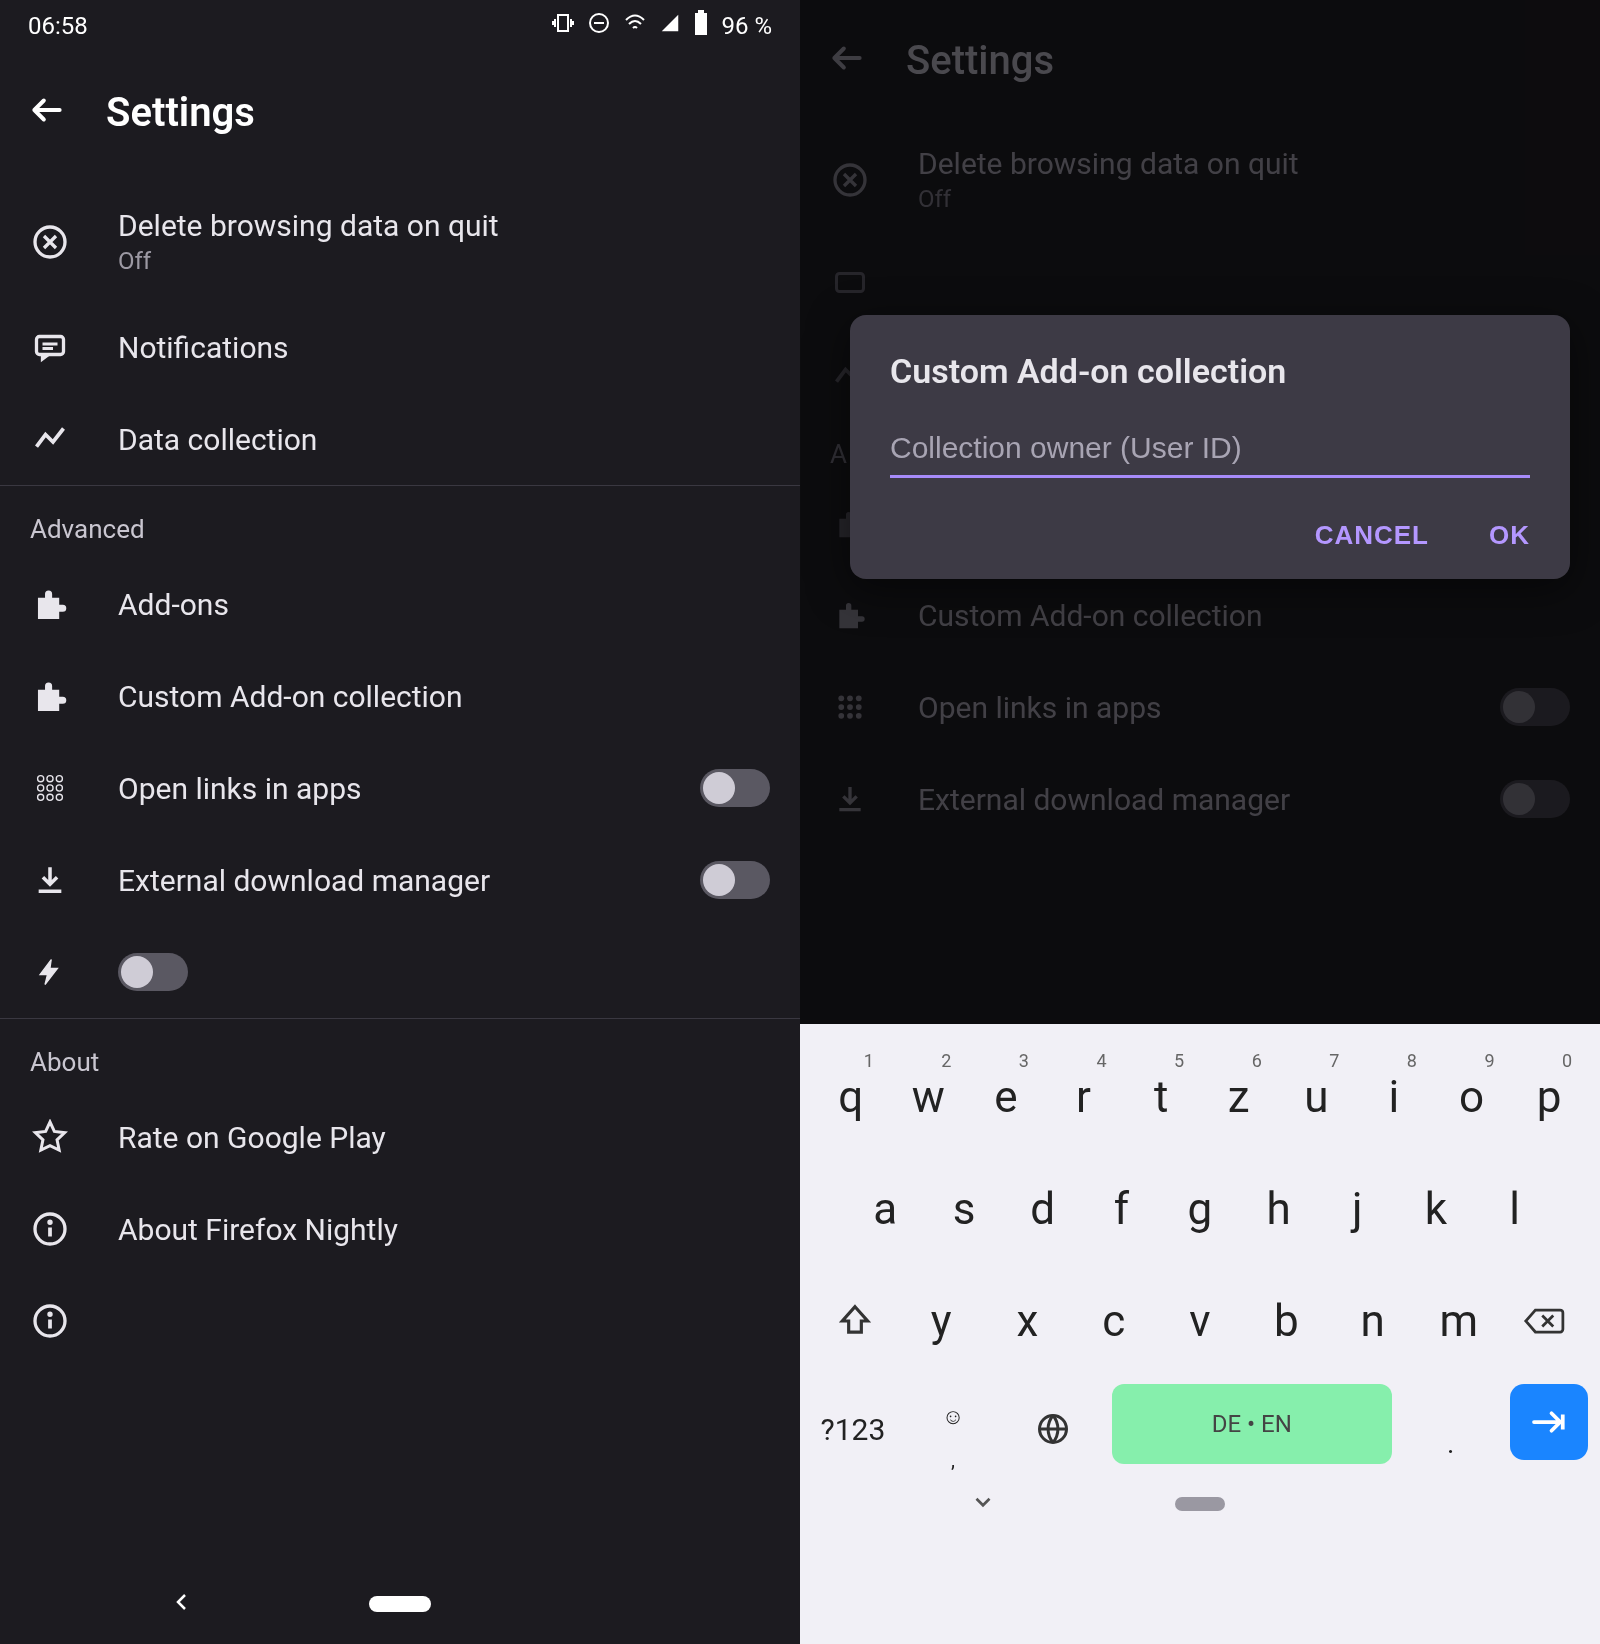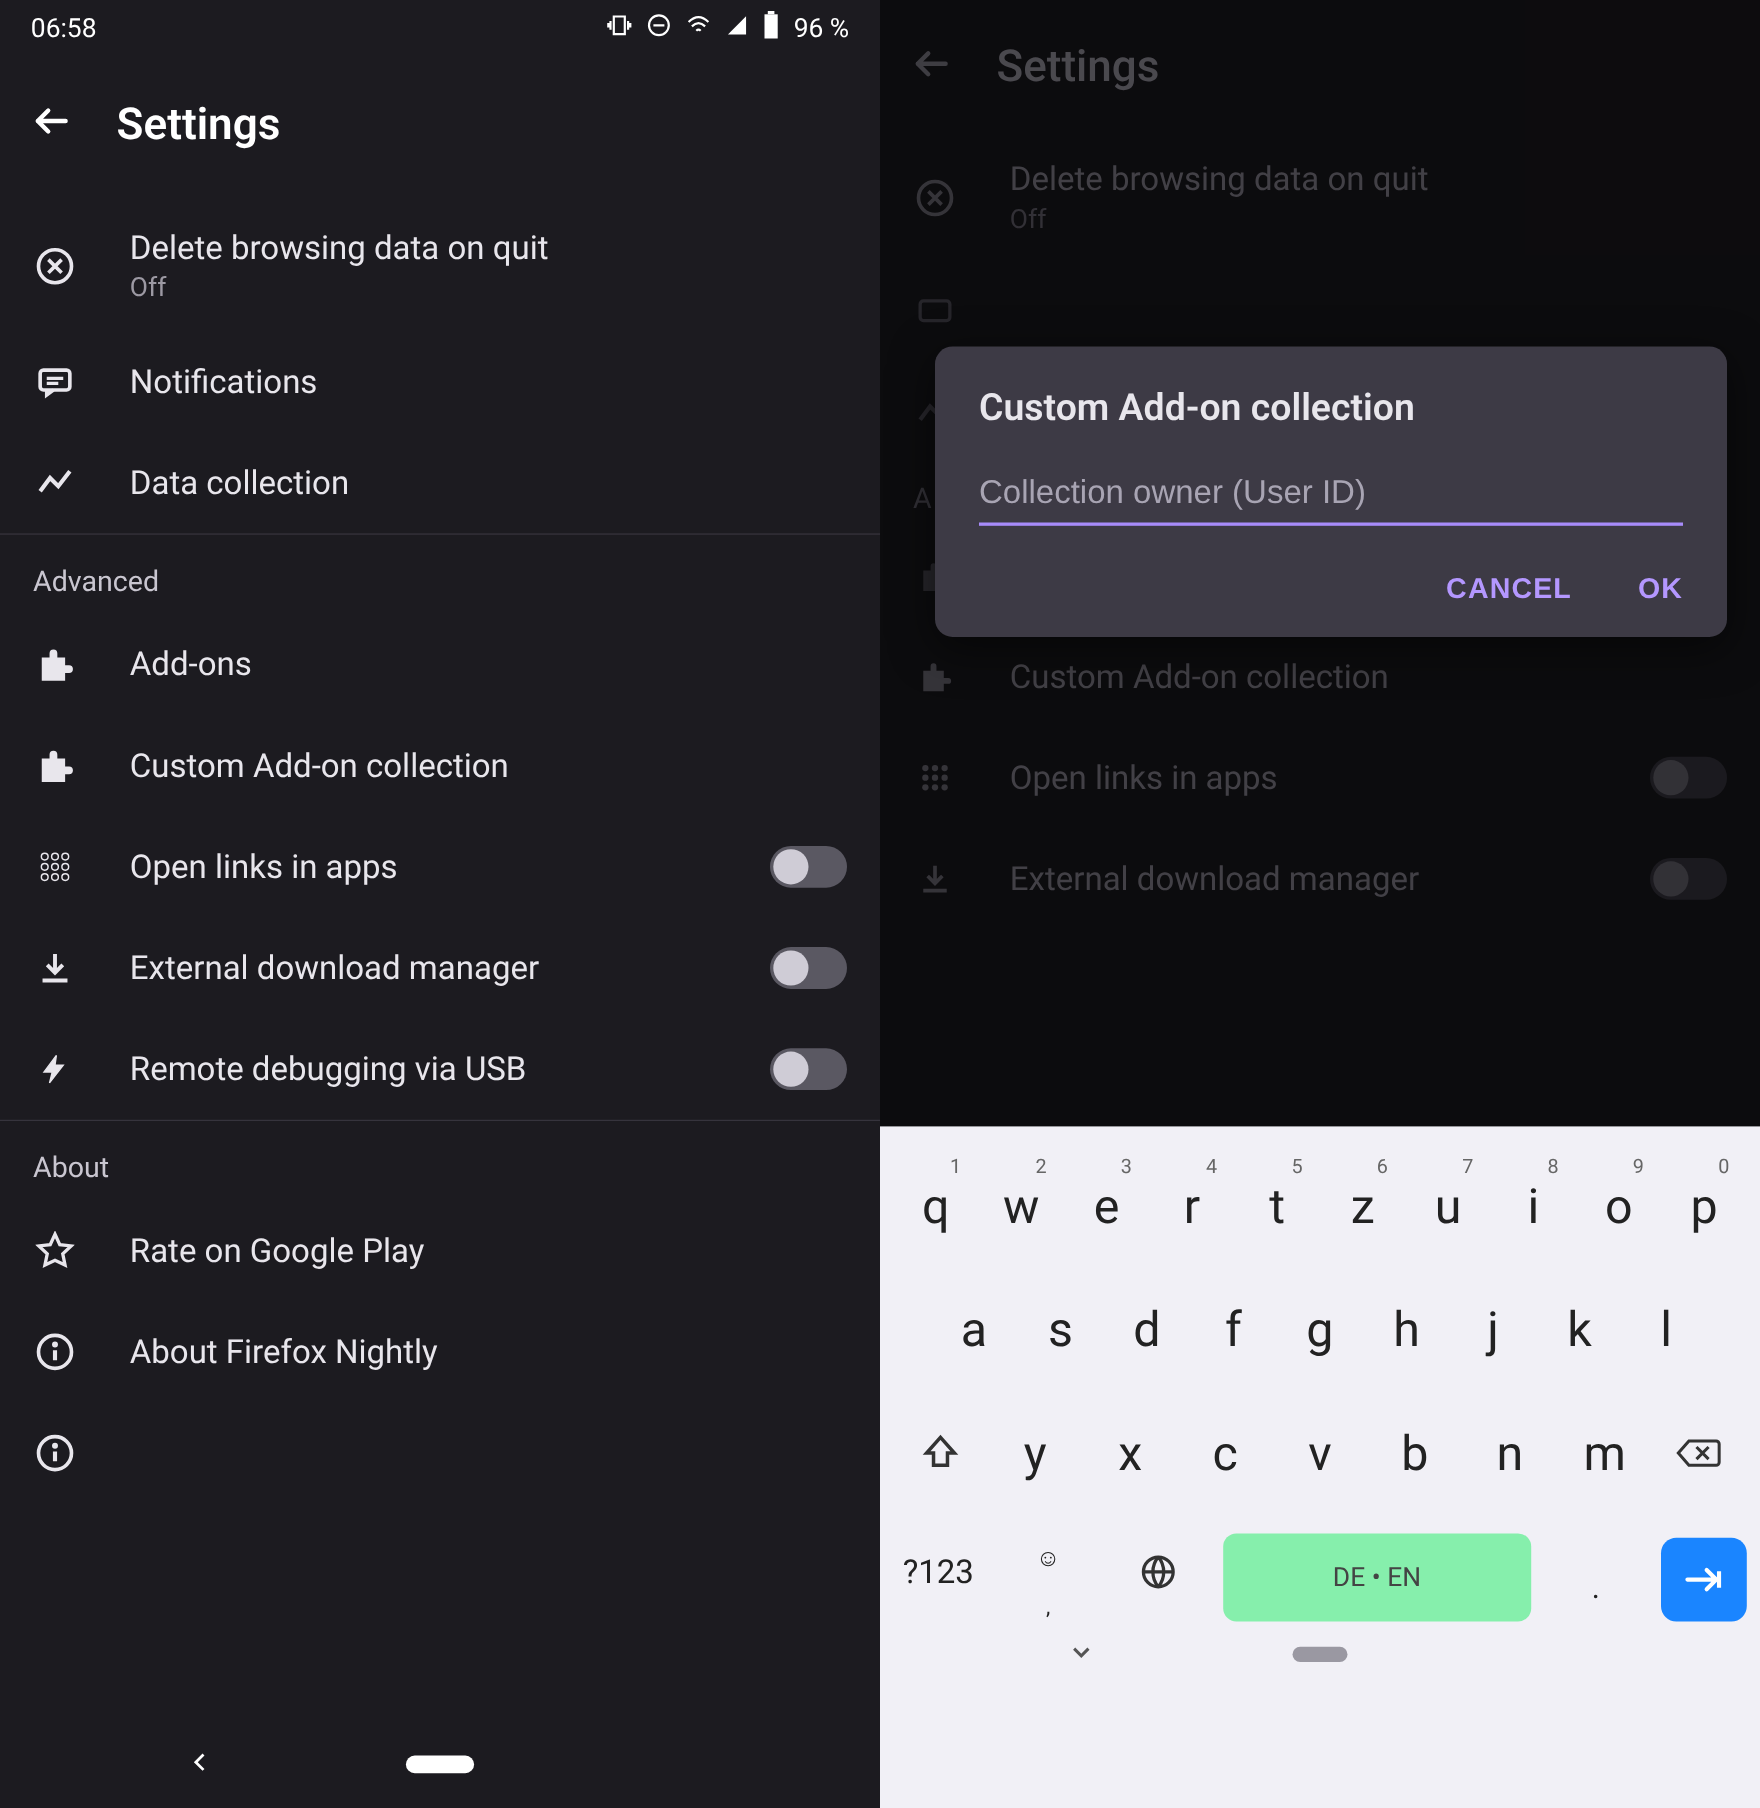--- a/index.html
+++ b/index.html
@@ -131,21 +131,21 @@
     width:70px; height:106px; display:flex; flex-direction:column;
     align-items:center; justify-content:center; position:relative;
     font-size:44px;
   }
   .key .sup { position:absolute; top:6px; right:12px; font-size:18px; color:#666; }
   .kb-row2 { padding:6px 46px 0 46px; }
   .kb-row3 { padding:6px 12px 0 12px; align-items:center; }
   .shift-key, .backspace-key {
     width:86px; height:90px; display:flex; align-items:center; justify-content:center;
   }
-  .kb-row4 { padding:10px 12px 0 12px; align-items:flex-end; gap:18px; display:flex; }
+  .kb-row4 { padding:10px 12px 0 12px; align-items:flex-start; gap:18px; display:flex; }
   .key-sym { width:90px; height:90px; display:flex; align-items:center; justify-content:center; font-size:30px;}
   .spacebar { flex:0 0 280px; height:80px; background:#86efac; border-radius:12px; display:flex;align-items:center;justify-content:center;font-size:24px;color:#444;}
   .enter-key { width:86px;height:76px;background:#1a85ff;border-radius:14px;display:flex;align-items:center;justify-content:center;}
   .kb-nav { height:60px; display:flex; align-items:center; justify-content:center; position:relative;}
   .kb-nav-chevron { position:absolute; left:170px;}
   .kb-pill { width:50px; height:14px; background:#9a98a2; border-radius:8px;}
   .emoji { font-size:22px; }
   .comma-sub { font-size:20px; position:relative; top:18px; }
   .period-sub { font-size:28px; position:relative; top:14px;}
 </style>
@@ -292,23 +292,20 @@
         </div>
       <div class="toggle"></div>
     </div>
 
     <div class="row">
       <span class="icon">
         <svg width="30" height="34" viewBox="0 0 24 24">
             <path d="M13 2 L4 14 h6 l-2 8 l10 -13 h-6 z" fill="#e8e6ec"></path>
           </svg>
       </span>
-      <div class="row-body">
-          <div class="row-title">Remote debugging via USB</div>
-        </div>
       <div class="toggle"></div>
     </div>
 
     <div class="section-header about-border-top">About</div>
 
     <div class="row">
       <span class="icon">
         <svg width="36" height="36" viewBox="0 0 24 24">
             <path d="M12 2 l2.9 6.3 6.9 .8 -5.1 4.8 1.4 6.8 L12 17.8 5.9 20.7 7.3 13.9 2.2 9.1 9.1 8.3 Z" stroke-width="2"></path>
           </svg>

